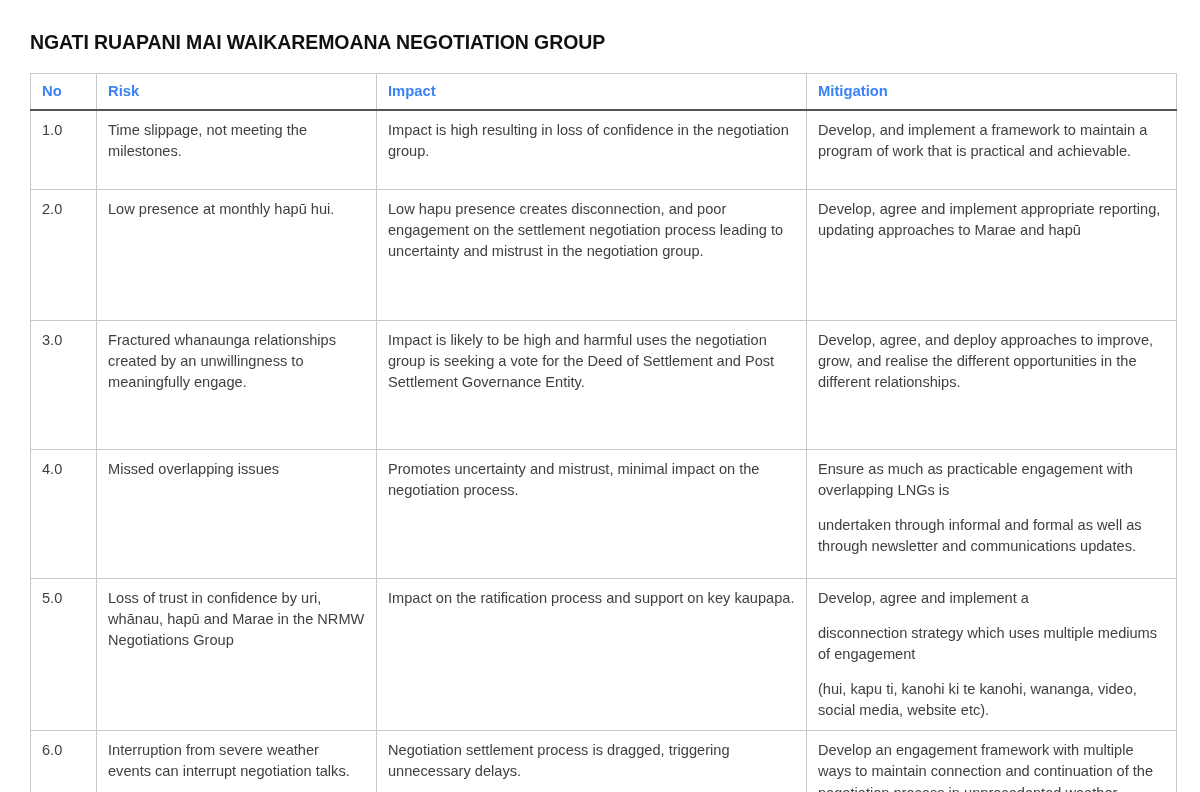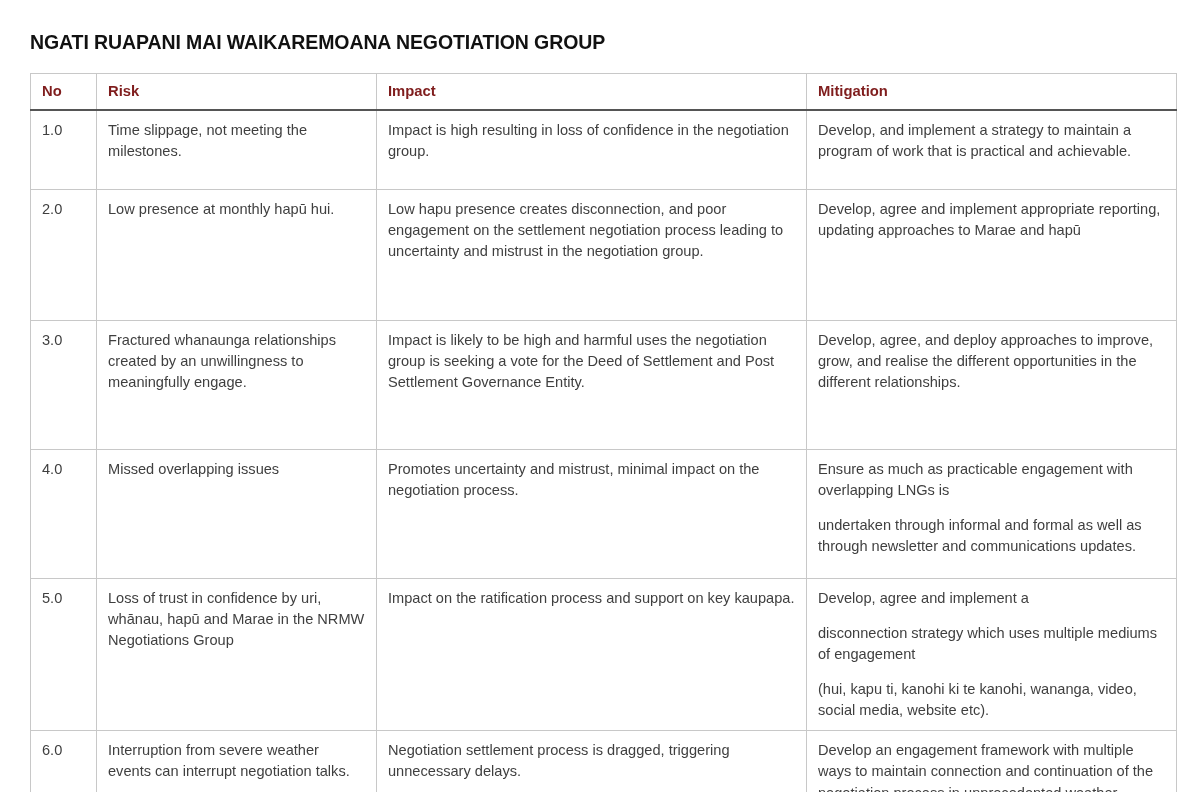--- a/index.html
+++ b/index.html
@@ -46,21 +46,21 @@
   table.risk-table td {
     border: 1px solid #c8c8c8;
     vertical-align: top;
     padding: 9px 11px 9px 11px;
     font-size: 14.6px;
     line-height: 1.45;
     text-align: left;
   }
   table.risk-table thead th {
     font-weight: bold;
-    color: #7f1d1d;
+    color: #3b82f6;
     font-size: 14.8px;
     padding-top: 7px;
     padding-bottom: 6px;
     border-bottom: 2px solid #555555;
   }
   .col-no    { width: 66px; }
   .col-risk  { width: 280px; }
   .col-impact{ width: 430px; }
   .col-mit   { width: 370px; }
 
@@ -108,21 +108,21 @@
     <tbody id="table-body">
         <tr class="r1">
           <td class="cell-no">1.0</td>
           <td>
             <p>Time slippage, not meeting the milestones.</p>
           </td>
           <td>
             <p>Impact is high resulting in loss of confidence in the negotiation group.</p>
           </td>
           <td>
-            <p>Develop, and implement a strategy to maintain a program of work that is practical and achievable.</p>
+            <p>Develop, and implement a framework to maintain a program of work that is practical and achievable.</p>
           </td>
         </tr>
         <tr class="r2">
           <td class="cell-no">2.0</td>
           <td>
             <p>Low presence at monthly hapū hui.</p>
           </td>
           <td>
             <p>Low hapu presence creates disconnection, and poor engagement on the settlement negotiation process leading to uncertainty and mistrust in the negotiation group.</p>
           </td>

